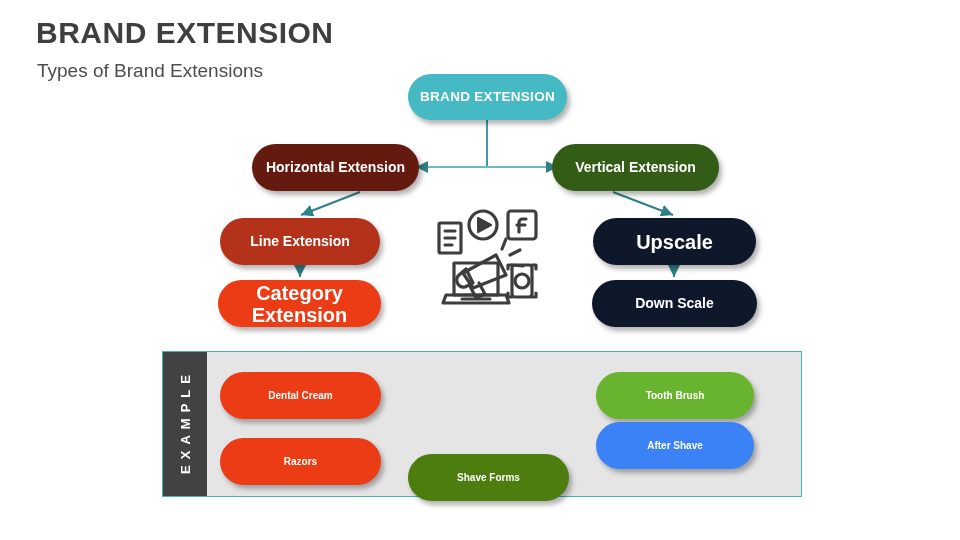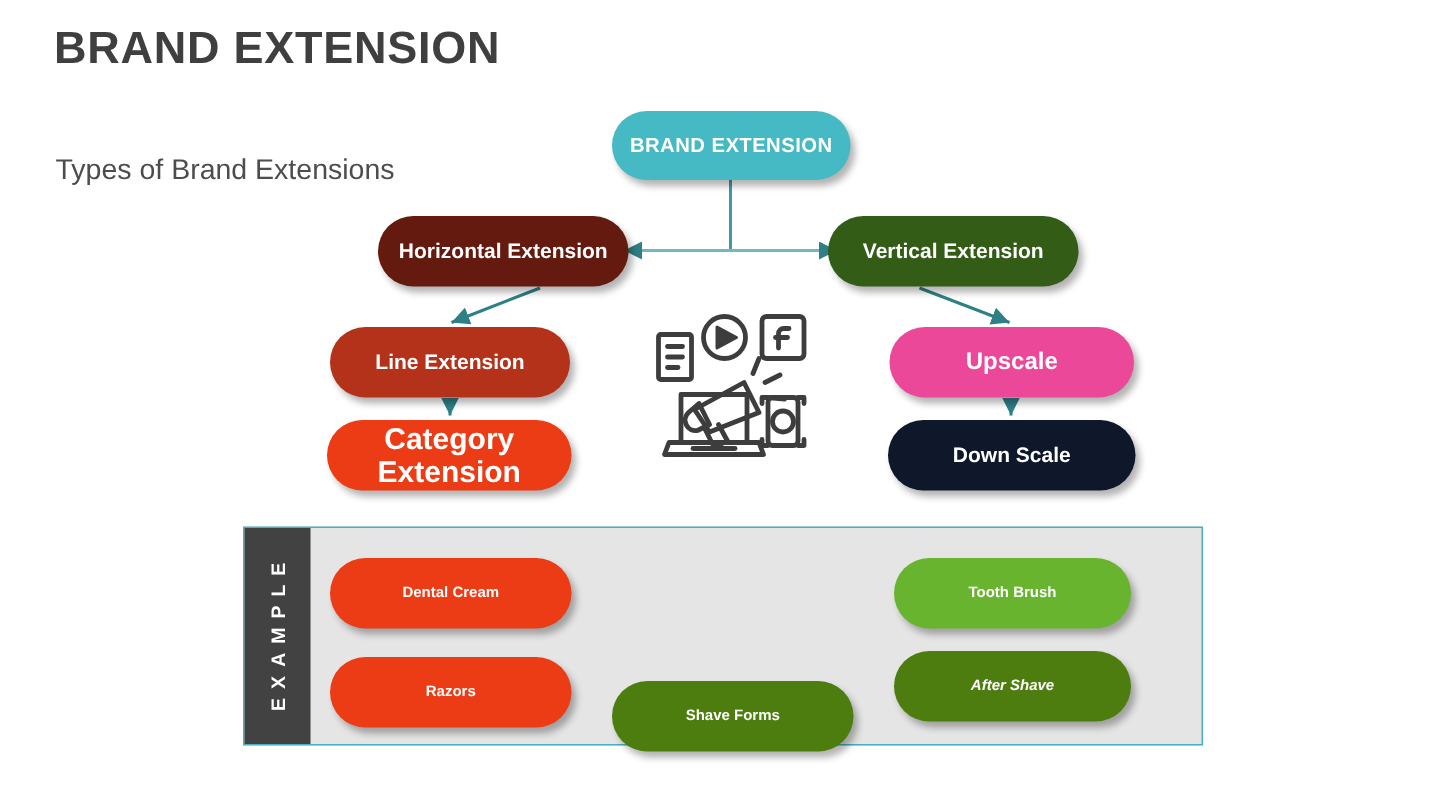--- a/index.html
+++ b/index.html
@@ -33,21 +33,20 @@
     white-space: nowrap;
   }
   #subtitle {
     position: absolute;
     left: 37px;
     top: 60px;
     font-size: 19px;
     font-weight: normal;
     color: #4d4d4d;
     white-space: nowrap;
-    margin-top: 43px;
   }
 
   
   .node {
     position: absolute;
     display: flex;
     align-items: center;
     justify-content: center;
     border-radius: 26px;
     color: #ffffff;
@@ -92,22 +91,22 @@
     left: 218px; top: 280px;
     width: 163px; height: 47px;
     background: #ec3c15;
     font-size: 20px;
   }
 
   
   #n-upscale {
     left: 593px; top: 218px;
     width: 163px; height: 47px;
-    background: #ec4899;
-    font-size: 16px;
+    background: #0f172a;
+    font-size: 20px;
   }
   #n-downscale {
     left: 592px; top: 280px;
     width: 165px; height: 47px;
     background: #0f172a;
     font-size: 14px;
   }
 
   
   #wires {
@@ -154,21 +153,21 @@
     letter-spacing: 6px;
     text-indent: 6px;
   }
 
   
   .ex-node { font-size: 10px; height: 47px; }
   #ex-dental   { left: 220px; top: 372px; width: 161px; background: #ec3c15; }
   #ex-tooth    { left: 596px; top: 372px; width: 158px; background: #69b42f; }
   #ex-razors   { left: 220px; top: 438px; width: 161px; background: #ec3c15; }
   #ex-shave    { left: 408px; top: 454px; width: 161px; background: #4d7c0f; }
-  #ex-after    { left: 596px; top: 434px; width: 158px; background: #4d7c0f; font-style: italic; }
+  #ex-after    { left: 596px; top: 422px; width: 158px; background: #3b82f6; }
 </style>
 </head>
 <body>
 
 <div id="slide">
 
   <div id="title">BRAND EXTENSION</div>
   <div id="subtitle">Types of Brand Extensions</div>
 
   <svg id="wires" viewBox="0 0 960 540">

